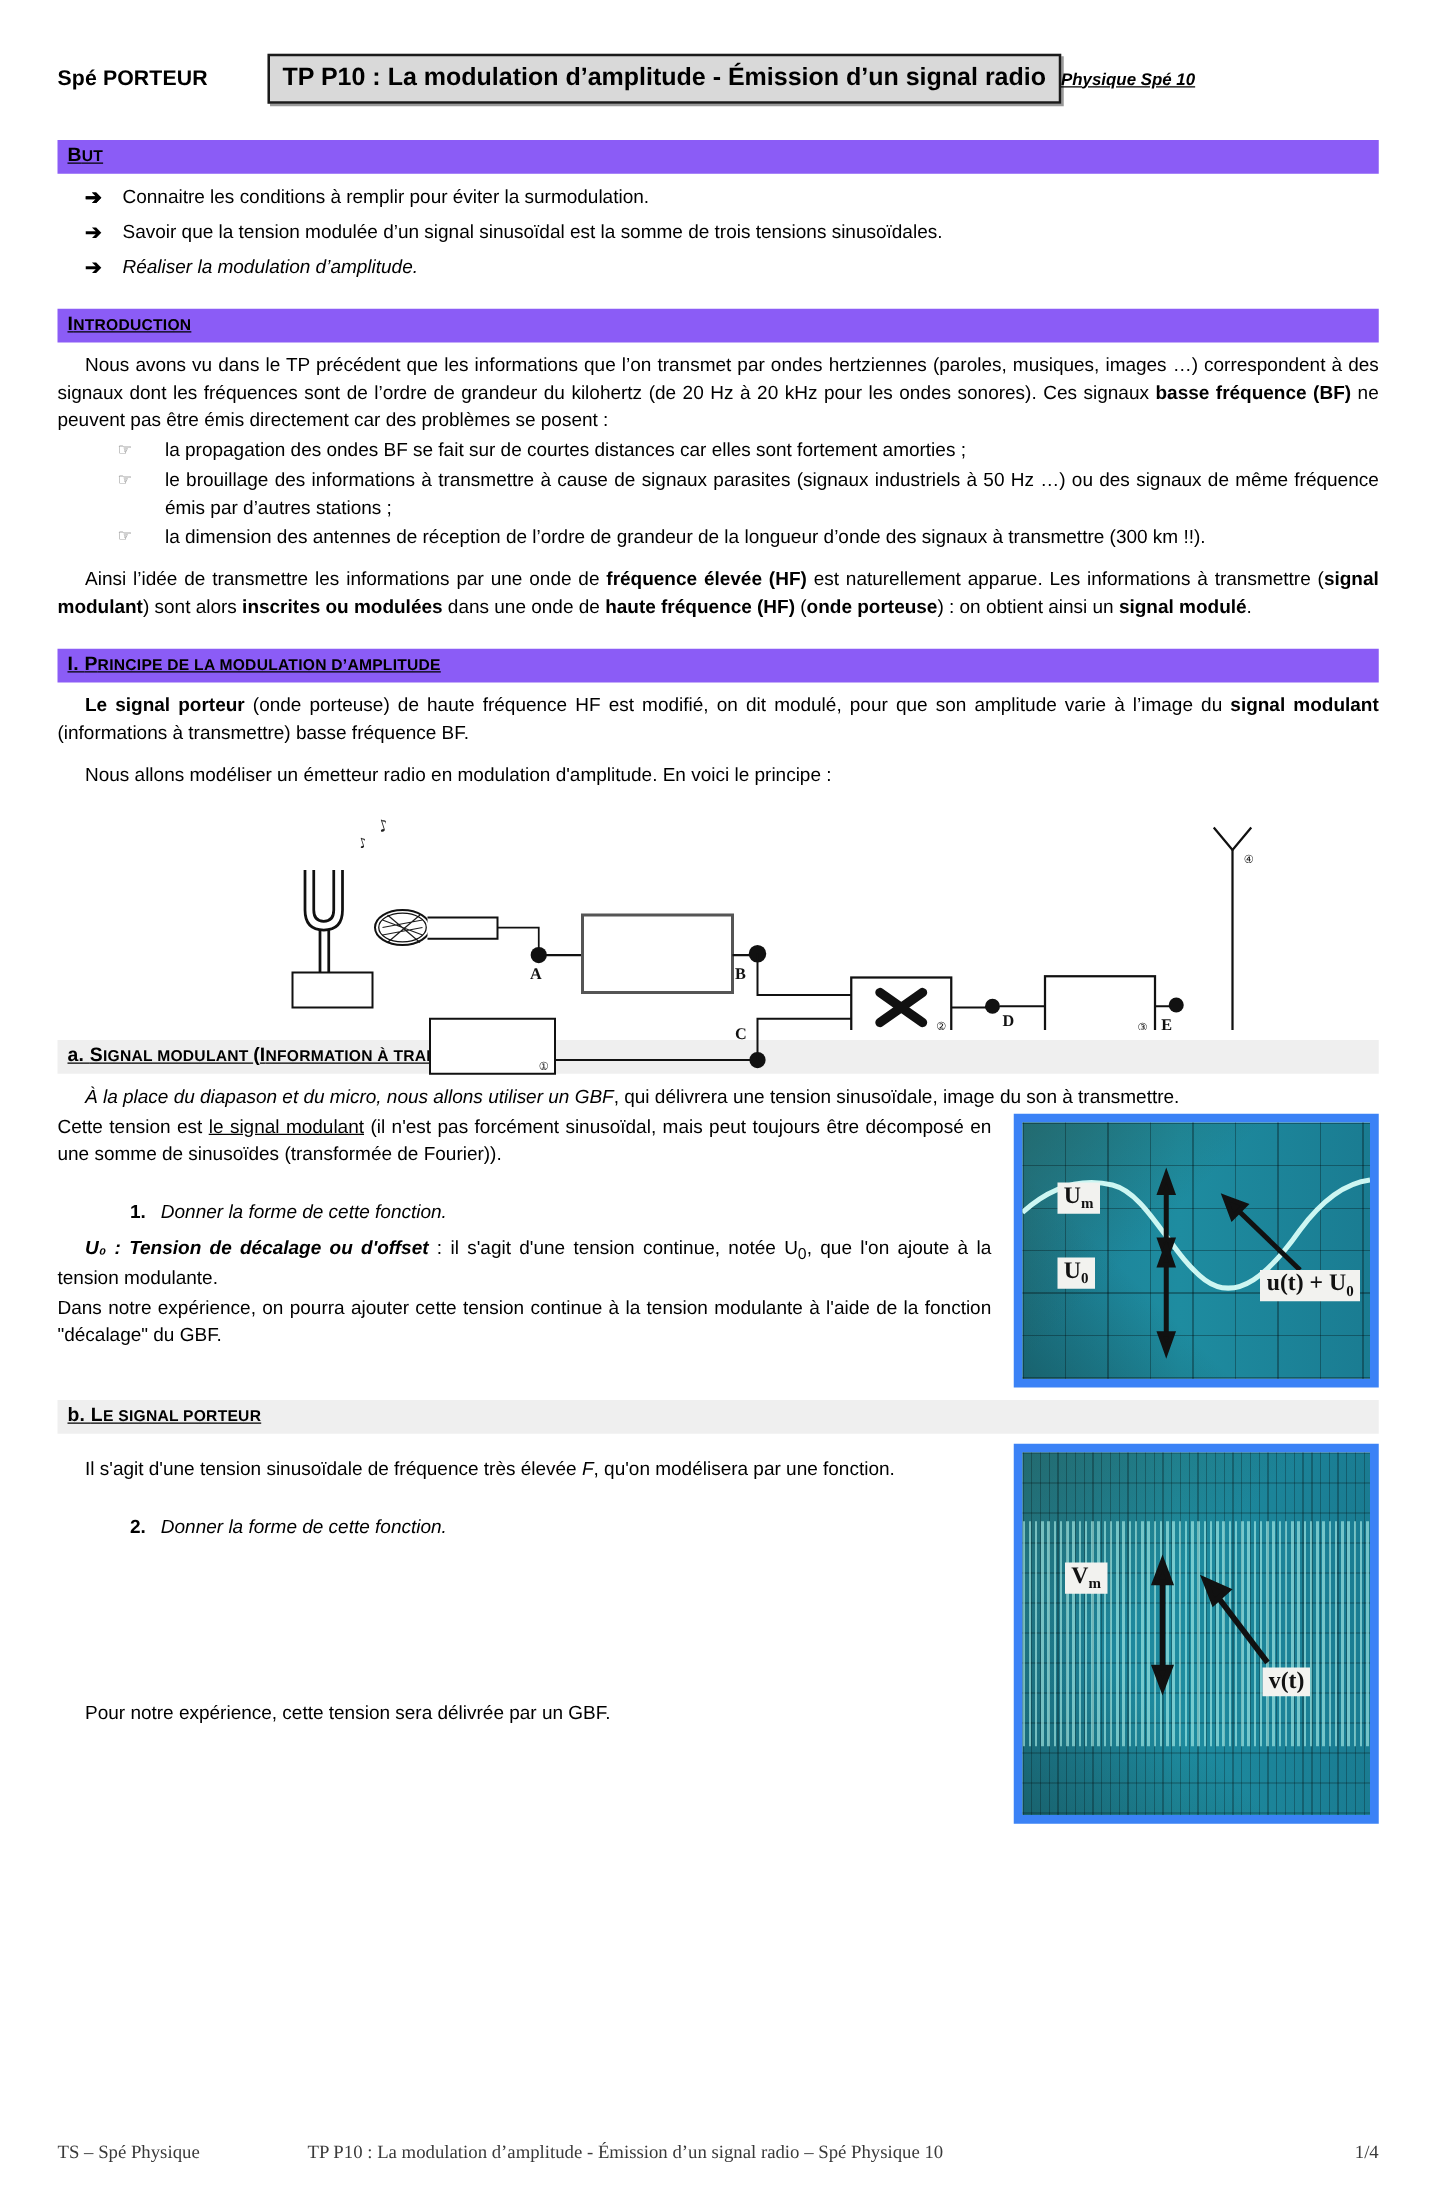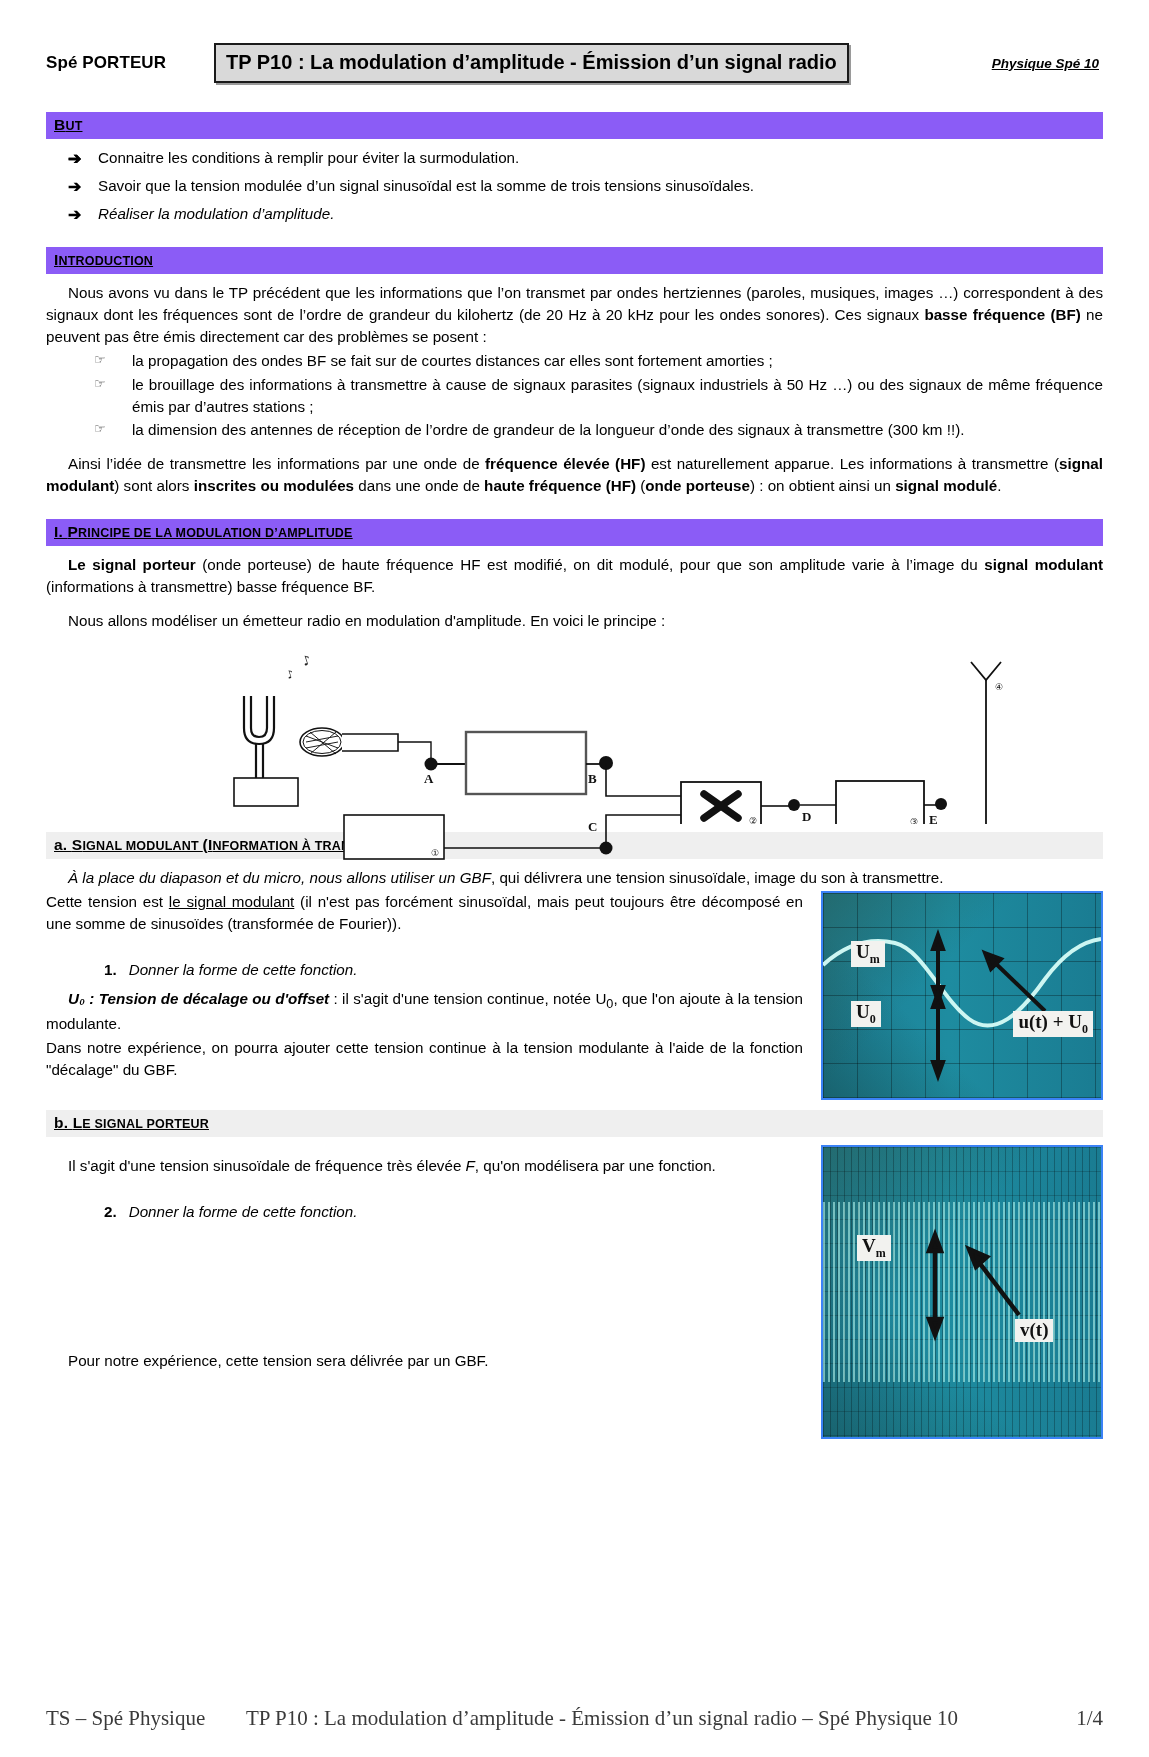--- a/index.html
+++ b/index.html
@@ -41,21 +41,20 @@
     border: 2px solid #1a1a1a;
     background: #d9d9d9;
     padding: 6px 10px 7px 10px;
     font-size: 20px;
     font-weight: bold;
     white-space: nowrap;
     box-shadow: 2px 2px 0 #9a9a9a;
   }
   .header-right {
     flex: 1;
-    text-align: right;
     font-size: 13.5px;
     font-style: italic;
     font-weight: bold;
     text-decoration: underline;
     white-space: nowrap;
     padding-right: 4px;
   }
 
   
   .sec-bar {
@@ -152,21 +151,21 @@
   .cols {
     display: flex;
     gap: 18px;
     align-items: flex-start;
   }
   .col-text { flex: 1 1 auto; min-width: 0; }
   .photo {
     flex: 0 0 auto;
     width: 278px;
     position: relative;
-    border: 2px solid #3b82f6;
+    border: 7px solid #3b82f6;
   }
   .photo.p1 { height: 205px; }
   .photo.p2 { height: 290px; }
 
   .scope-bg {
     position: absolute;
     inset: 0;
     background:
       linear-gradient(135deg, rgba(40,90,80,.55), rgba(0,0,0,0) 40%),
       linear-gradient(45deg, rgba(20,70,70,.5), rgba(0,0,0,0) 35%),
@@ -198,21 +197,21 @@
   .scope-label sub { font-size: 12px; }
 
   
   .footer {
     position: absolute;
     left: 46px;
     right: 46px;
     bottom: 26px;
     display: flex;
     align-items: baseline;
-    font-size: 21px;
+    font-size: 15px;
     color: #3a3a3a;
     font-family: "Liberation Serif", serif;
   }
   .footer .f-left { width: 200px; }
   .footer .f-mid { flex: 1; text-align: left; }
   .footer .f-right { width: 60px; text-align: right; }
 
   .spacer-sm { height: 10px; }
 </style>
 </head>

